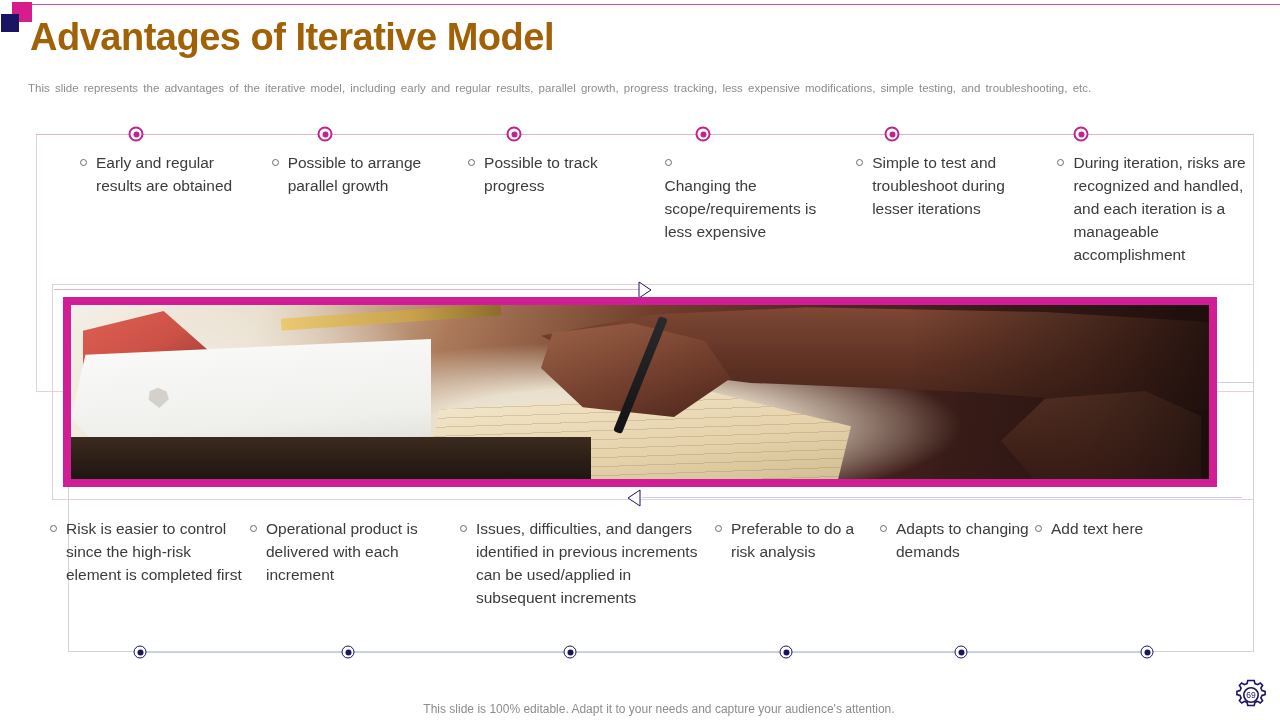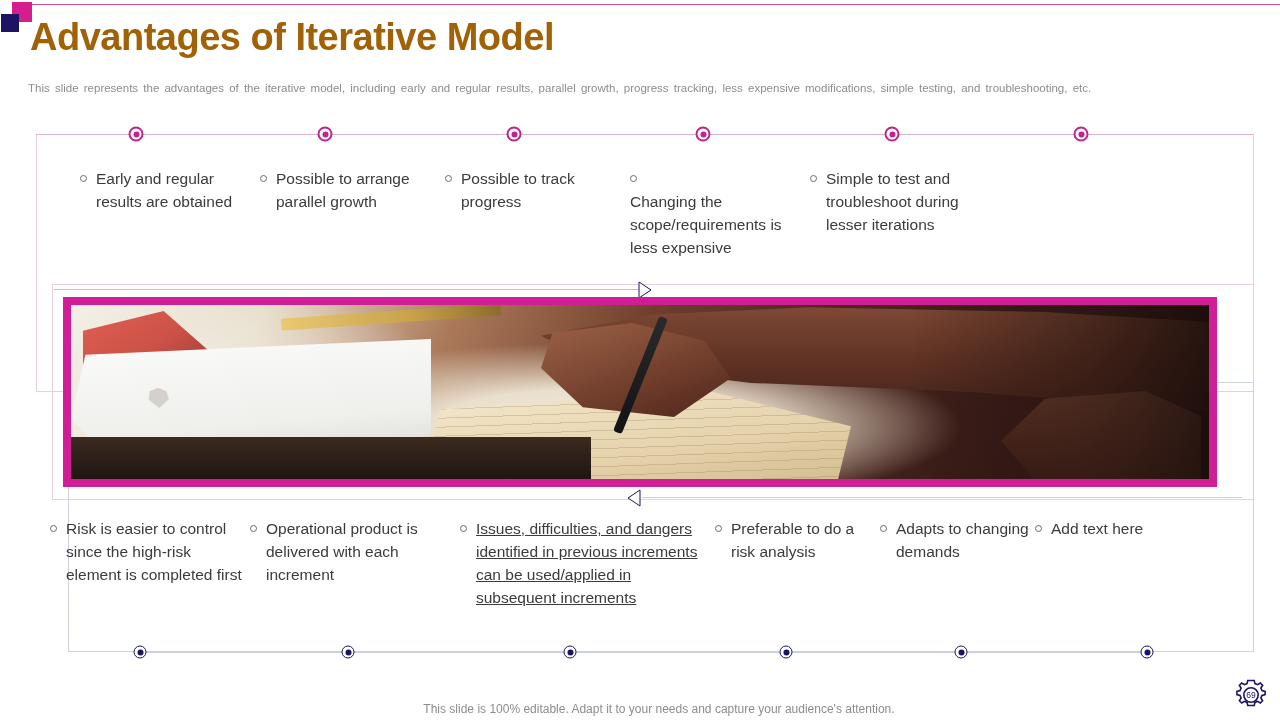--- a/index.html
+++ b/index.html
@@ -115,24 +115,25 @@
     left: 50%; top: 50%;
     width: 6px; height: 6px;
     border-radius: 50%;
     background: #1b1464;
     transform: translate(-50%, -50%);
   }
 
   
   .row-top {
     position: absolute;
-    left: 80px; top: 168px;
+    left: 80px; top: 152px;
     width: 1180px;
     display: flex;
     align-items: flex-start;
+    gap: 18px;
   }
   .row-bottom {
     position: absolute;
     left: 50px; top: 518px;
     width: 1210px;
     display: flex;
     align-items: flex-start;
   }
   .bullet-item {
     display: flex;
@@ -156,21 +157,21 @@
   .row-top .bullet-item:nth-child(1) { width: 180px; }
   .row-top .bullet-item:nth-child(2) { width: 185px; }
   .row-top .bullet-item:nth-child(3) { width: 185px; }
   .row-top .bullet-item:nth-child(4) { width: 180px; flex-direction: column; }
   .row-top .bullet-item:nth-child(5) { width: 190px; }
   .row-top .bullet-item:nth-child(6) { width: 210px; }
 
   
   .row-bottom .bullet-item:nth-child(1) { width: 200px; }
   .row-bottom .bullet-item:nth-child(2) { width: 210px; }
-  .row-bottom .bullet-item:nth-child(3) { width: 255px; text-decoration: underline; }
+  .row-bottom .bullet-item:nth-child(3) { width: 255px; }
   .row-bottom .bullet-item:nth-child(4) { width: 165px; }
   .row-bottom .bullet-item:nth-child(5) { width: 155px; }
   .row-bottom .bullet-item:nth-child(6) { width: 160px; text-align: right; }
 
   
   .photo-frame {
     position: absolute;
     left: 63px; top: 297px;
     width: 1154px; height: 190px;
     background: #cf1e96;
@@ -357,20 +358,24 @@
       <span class="bullet-marker"></span>
       <span class="bullet-text">Possible to track progress</span>
     </div>
     <div class="bullet-item">
       <span class="bullet-marker"></span>
       <span class="bullet-text">Changing the scope/requirements is less expensive</span>
     </div>
     <div class="bullet-item">
       <span class="bullet-marker"></span>
       <span class="bullet-text">Simple to test and troubleshoot during lesser iterations</span>
+    </div>
+    <div class="bullet-item">
+      <span class="bullet-marker"></span>
+      <span class="bullet-text">During iteration, risks are recognized and handled, and each iteration is a manageable accomplishment</span>
     </div>
   </div>
 
   <div class="arrow-line-top"></div>
   <div class="arrow-right-wrap">
     <svg width="16" height="18" viewBox="0 0 16 18">
       <polygon points="2,1 14,9 2,17" fill="#ffffff" stroke="#1b1464" stroke-width="1"></polygon>
     </svg>
   </div>
   <div class="arrow-line-bottom"></div>

